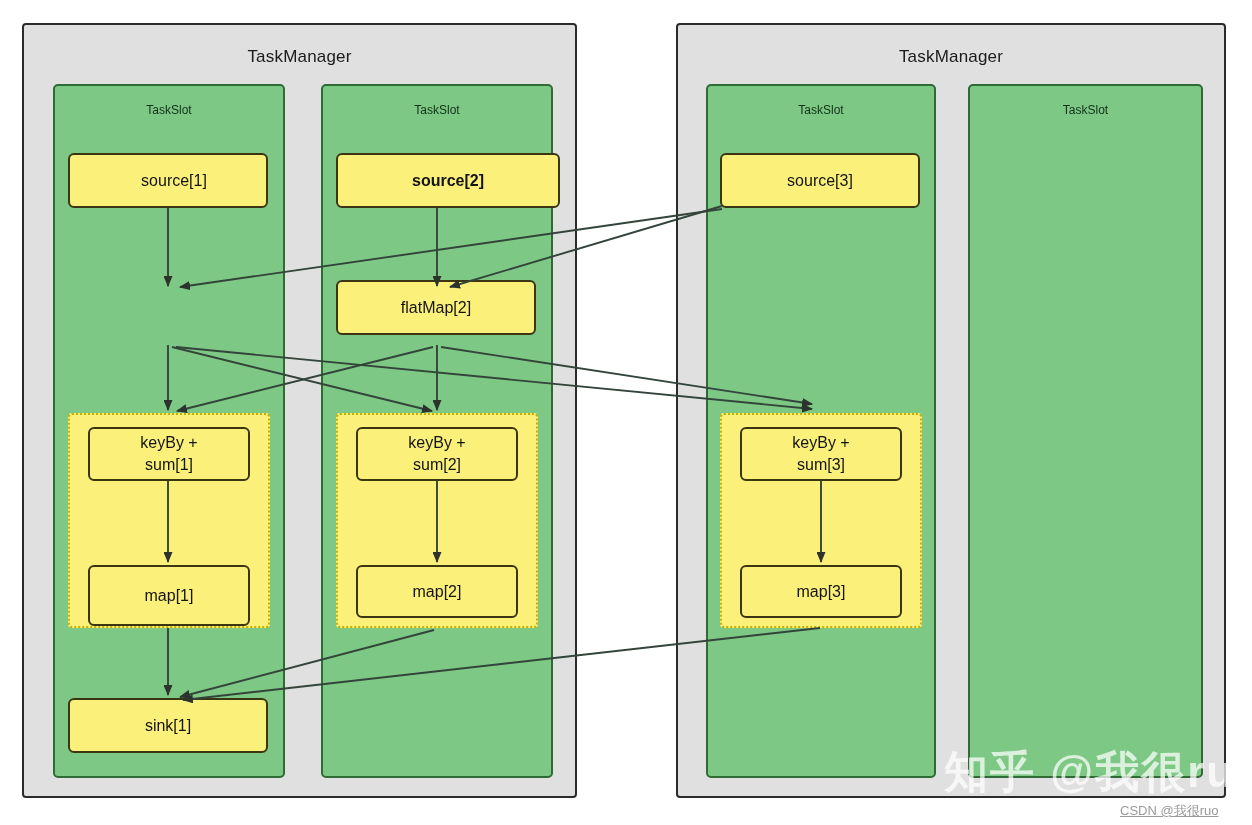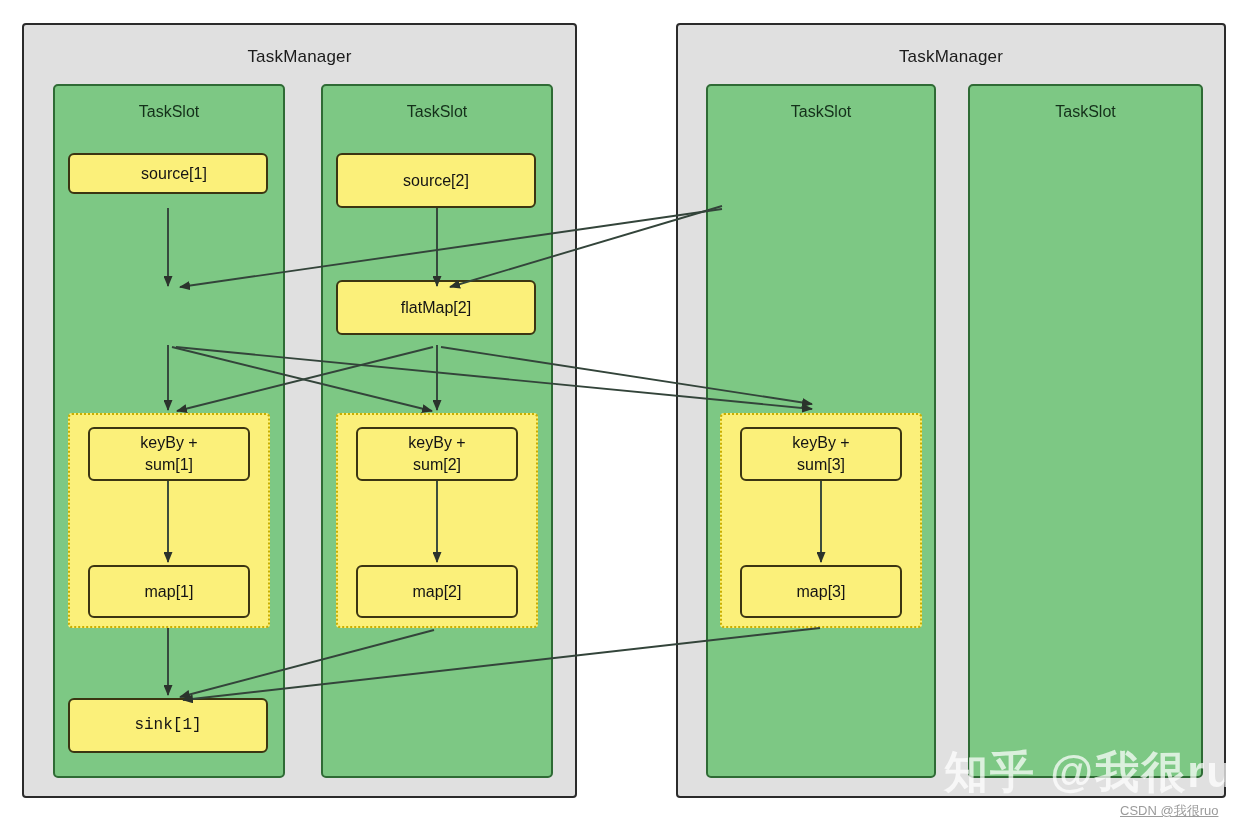--- a/index.html
+++ b/index.html
@@ -46,21 +46,21 @@
     border: 2px solid #2F6B35;
     border-radius: 5px;
     box-sizing: border-box;
   }
   .slot-label {
     position: absolute;
     left: 0;
     top: 17px;
     width: 100%;
     text-align: center;
-    font-size: 16px;
+    font-size: 12px;
     color: #14301a;
   }
 
   .opbox {
     position: absolute;
     background: #FBF07A;
     border: 2px solid #3B3512;
     border-radius: 6px;
     box-sizing: border-box;
     display: flex;
@@ -120,46 +120,47 @@
     <div class="slot-label">TaskSlot</div>
   </div>
 
   <div class="slot" style="left:321px; top:84px; width:232px; height:694px;">
     <div class="slot-label">TaskSlot</div>
   </div>
 
   <div class="chainbox" style="left:68px; top:413px; width:202px; height:215px;"></div>
   <div class="chainbox" style="left:336px; top:413px; width:202px; height:215px;"></div>
 
-  <div class="opbox" style="left:68px; top:153px; width:200px; height:41px;padding-left:12px;">source[1]</div>
+  <div class="opbox" style="left:68px; top:153px; width:200px; height:55px;padding-left:12px;">source[1]</div>
   <div class="opbox" style="left:88px; top:427px; width:162px; height:54px;">keyBy +
 sum[1]</div>
-  <div class="opbox" style="left:88px; top:565px; width:162px; height:53px;">map[1]</div>
-  <div class="opbox" style="left:68px; top:698px; width:200px; height:55px;font-family:Liberation Mono, monospace;">sink[1]</div>
-
-  <div class="opbox" style="left:336px; top:153px; width:200px; height:55px;">source[2]</div>
+  <div class="opbox" style="left:88px; top:565px; width:162px; height:61px;">map[1]</div>
+  <div class="opbox" style="left:68px; top:698px; width:200px; height:55px;">sink[1]</div>
+
+  <div class="opbox" style="left:336px; top:153px; width:224px; height:55px;font-weight:bold;">source[2]</div>
   <div class="opbox" style="left:336px; top:280px; width:200px; height:55px;">flatMap[2]</div>
   <div class="opbox" style="left:356px; top:427px; width:162px; height:54px;">keyBy +
 sum[2]</div>
   <div class="opbox" style="left:356px; top:565px; width:162px; height:53px;">map[2]</div>
 
   <div class="tm" style="left:676px; top:23px; width:550px; height:775px;">
     <div class="tm-label">TaskManager</div>
   </div>
 
   <div class="slot" style="left:706px; top:84px; width:230px; height:694px;">
     <div class="slot-label">TaskSlot</div>
   </div>
 
   <div class="slot" style="left:968px; top:84px; width:235px; height:694px;">
     <div class="slot-label">TaskSlot</div>
   </div>
 
   <div class="chainbox" style="left:720px; top:413px; width:202px; height:215px;"></div>
 
+  <div class="opbox" style="left:720px; top:153px; width:200px; height:55px;">source[3]</div>
   <div class="opbox" style="left:740px; top:427px; width:162px; height:54px;">keyBy +
 sum[3]</div>
   <div class="opbox" style="left:740px; top:565px; width:162px; height:53px;">map[3]</div>
 
   <svg class="edges" viewBox="0 0 1252 825" xmlns="http://www.w3.org/2000/svg">
     <defs>
       <marker id="ah" markerWidth="11" markerHeight="9" refX="10" refY="4.5" orient="auto" markerUnits="userSpaceOnUse">
         <path d="M0,0 L11,4.5 L0,9 z" fill="#2B332C"></path>
       </marker>
     </defs>

